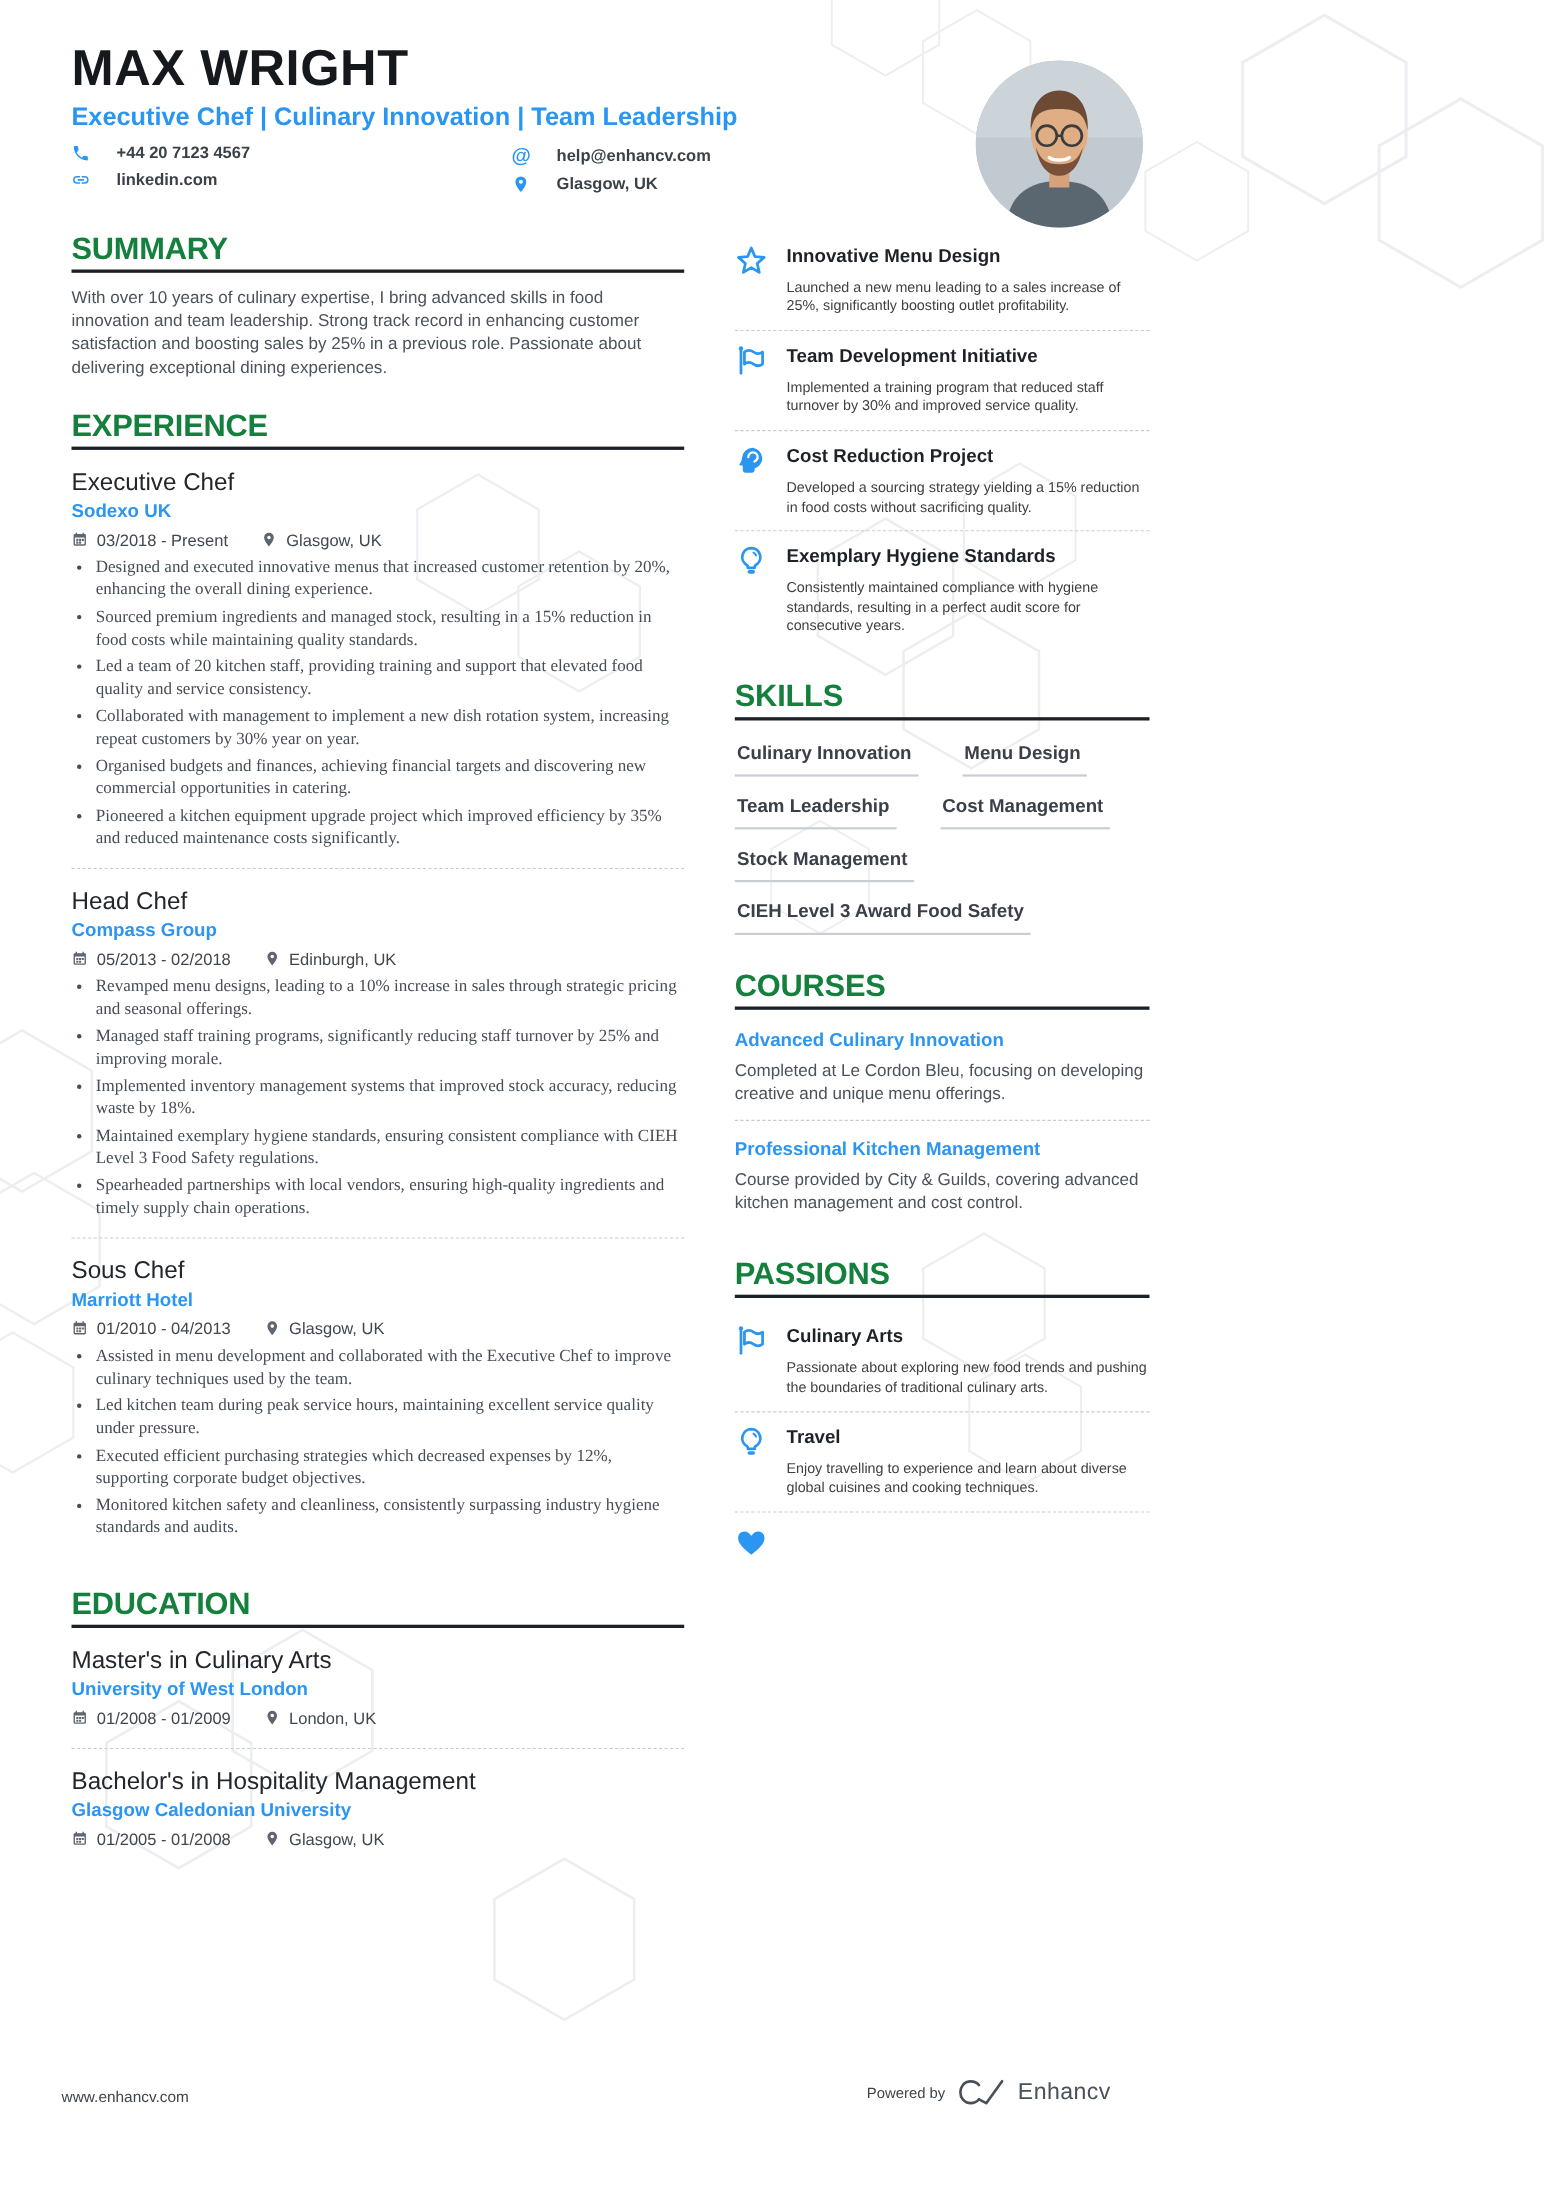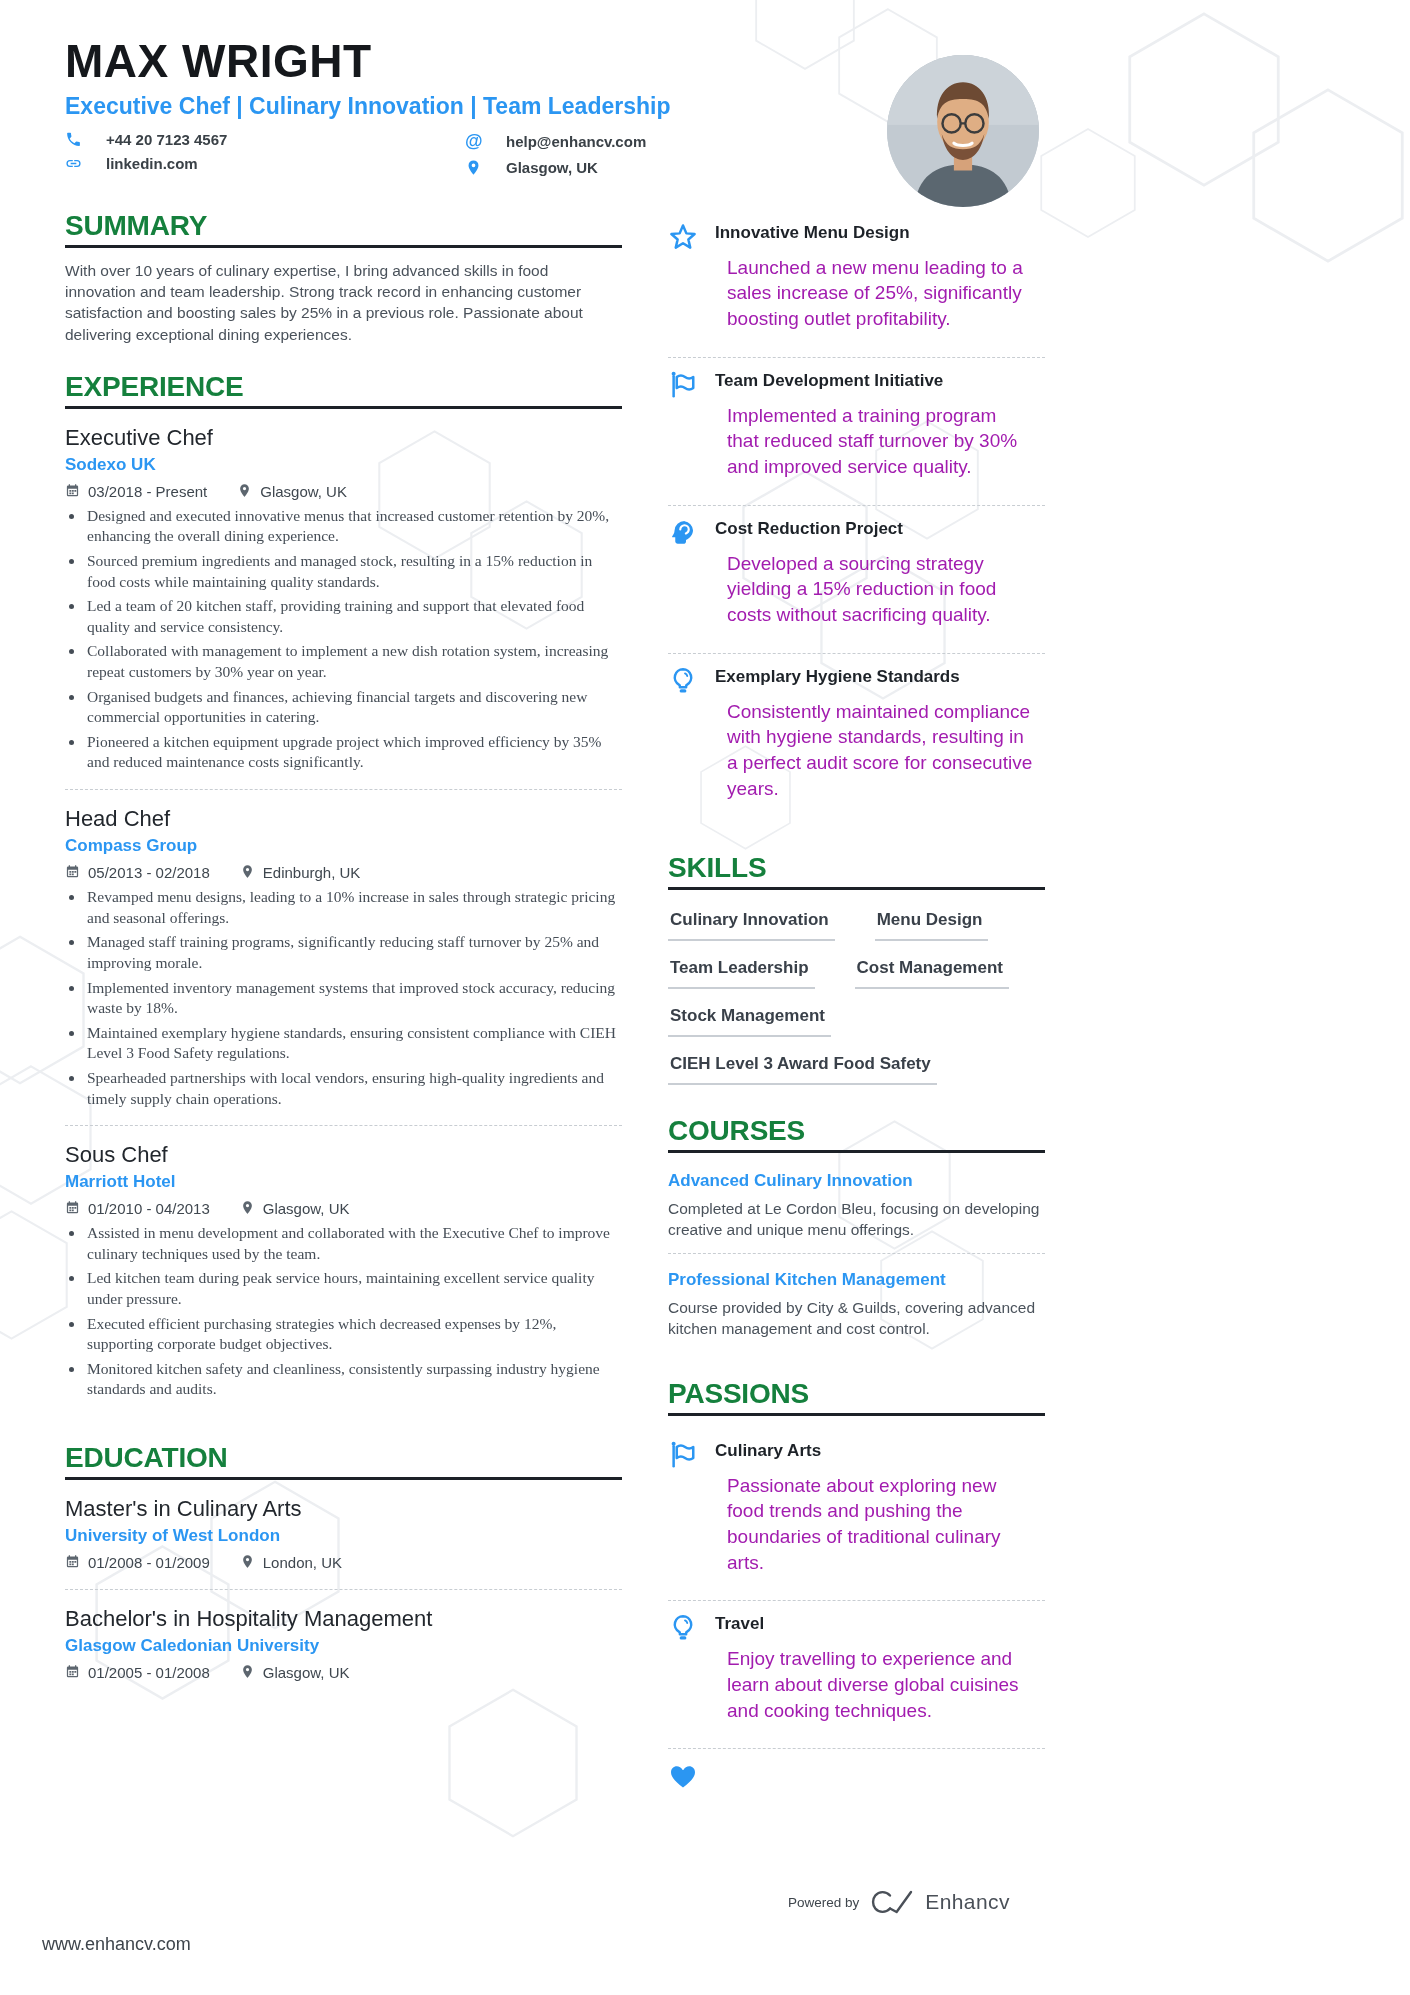--- a/index.html
+++ b/index.html
@@ -43,32 +43,32 @@
   ul.bullets{margin:6px 0 0;padding-left:20px;color:#454d56;font-size:15.5px;line-height:1.33;}
   ul.bullets li{margin-bottom:4px;padding-left:2px;font-family:Liberation Serif, serif;}
   ul.bullets li::marker{color:#454d56;}
 
   
   .ach-item{display:flex;gap:15px;padding:11px 0 13px;}
   .ach-item:not(:last-child){border-bottom:1px dashed #c8cdd2;}
   .ach-icon{flex:0 0 32px;padding-top:1px;}
   .ach-icon svg{width:30px;height:30px;}
   .ach-title{font-size:17px;font-weight:bold;color:#1d2228;margin:2px 0 9px;}
-  .ach-text{font-size:19px;line-height:1.35;color:#a21caf;margin:12px;}
+  .ach-text{font-size:13px;line-height:1.35;color:#404040;margin:0;}
 
   .skills-list{display:flex;flex-wrap:wrap;column-gap:40px;row-gap:17px;padding:8px 0 4px;}
   .skill{font-size:17px;font-weight:bold;color:#394049;border-bottom:2px solid #c9ced4;padding:0 6px 9px 2px;}
 
   .course{padding:4px 0 12px;}
   .course:not(:last-child){border-bottom:1px dashed #c8cdd2;margin-bottom:10px;}
   .course-title{font-size:17px;font-weight:bold;color:#2b96f2;margin:2px 0 8px;}
   .course-text{font-size:15.5px;line-height:1.35;color:#4a525b;margin:0;}
 
   
-  .footer-left{position:absolute;left:42px;top:1898px;font-size:18px;color:#3e454c;z-index:2;margin-top:36px;}
+  .footer-left{position:absolute;left:56px;top:1898px;font-size:14px;color:#3e454c;z-index:2;}
   .footer-right{position:absolute;left:788px;top:1888px;display:flex;align-items:center;gap:10px;z-index:2;}
   .powered-by{font-size:13.5px;color:#3e454c;}
   .brand-logo svg{width:46px;height:28px;display:block;}
   .brand-name{font-size:21px;color:#4a5058;letter-spacing:.4px;}
 </style>
 </head>
 <body>
 
 <svg class="hex" style="left:755px;top:-45px" width="100" height="115" viewBox="0 0 87 100">
     <polygon points="43.5,1 86,25.5 86,74.5 43.5,99 1,74.5 1,25.5" fill="none" stroke="#eceef1" stroke-width="1.6"></polygon>

